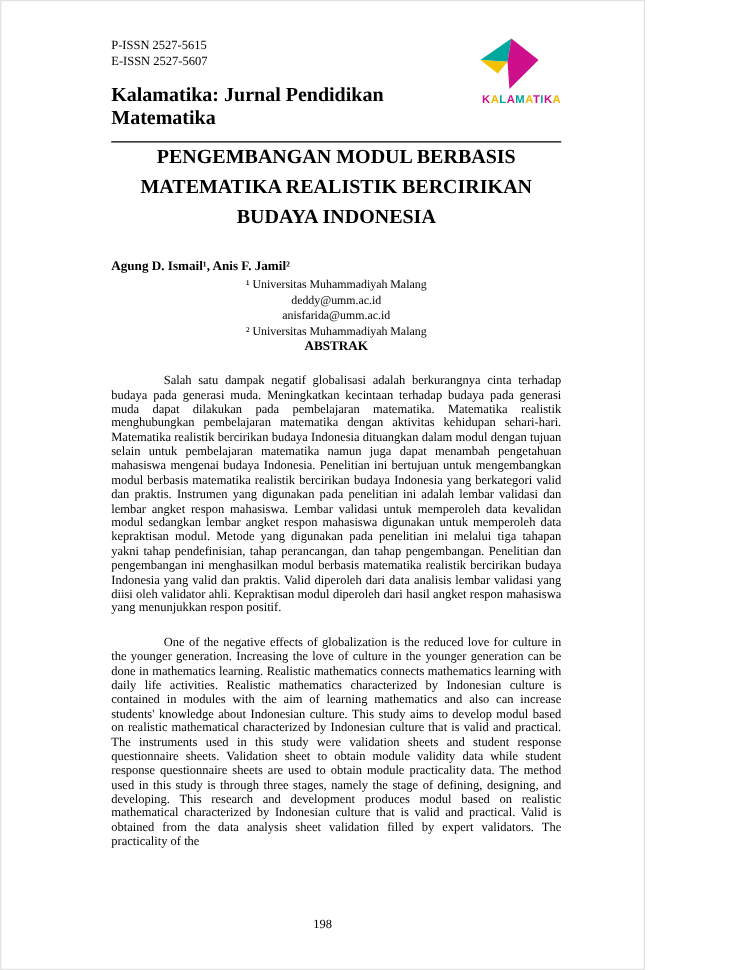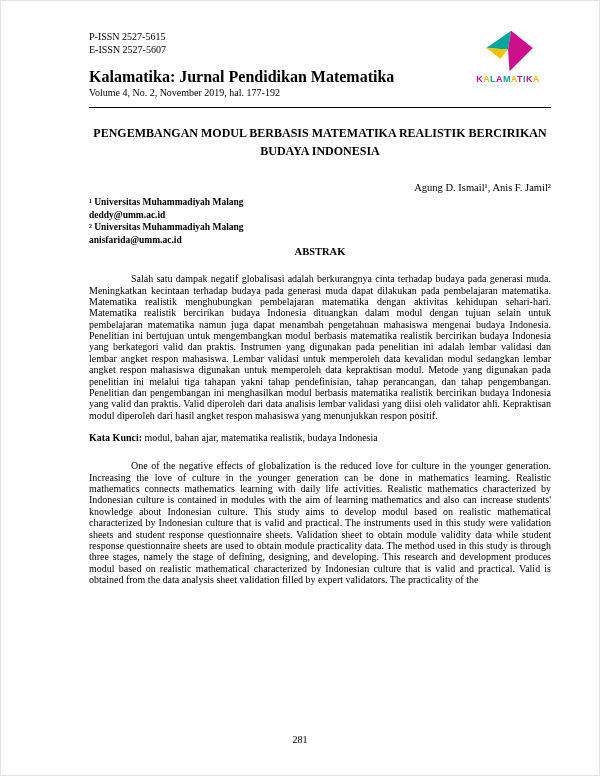--- a/index.html
+++ b/index.html
@@ -1,73 +1,72 @@
 <!DOCTYPE html>
 <html><head>
 <meta charset="utf-8">
 <style>
   html, body {
     margin: 0;
     padding: 0;
     background: #ffffff;
   }
   .page {
-    width: 600px;
+    width: 516px;
     height: 776px;
     box-sizing: border-box;
     background: #ffffff;
     border: 1px solid #e3e3e3;
-    padding: 30px 48px 0 88px;
+    padding: 30px 66px 0 88px;
     position: relative;
     overflow: hidden;
     font-family: "Liberation Serif", serif;
     color: #000000;
   }
   .header-row {
     display: flex;
     justify-content: space-between;
     align-items: flex-start;
   }
   .issn-line { font-size: 10px; line-height: 12.5px; }
   .journal-name { font-size: 16px; font-weight: bold; margin-top: 12px; }
   .volume-line { font-size: 10px; margin-top: 1px; }
-  .logo-block { width: 86px; text-align: center; margin-top: -2px; flex-shrink: 0; }
+  .logo-block { width: 86px; text-align: right; margin-top: -2px; flex-shrink: 0; }
   .logo-block svg { width: 62px; height: 44px; display: block; margin: 0 auto; }
   .logo-wordmark {
     display: block;
     margin-top: 1px;
     font-family: "Liberation Sans", sans-serif;
     font-weight: bold;
     font-size: 9px;
     letter-spacing: 0.4px;
     white-space: nowrap;
   }
   hr.rule {
     border: none;
     border-top: 1.3px solid #000;
     margin: 9px 0 0 0;
   }
   .article-title {
-    margin-top: 16px;
     text-align: center;
     font-weight: bold;
-    font-size: 12px;
+    font-size: 16px;
     line-height: 1.5;
   }
   .authors-line {
     margin-top: 22px;
-    text-align: right;
-    font-weight: normal;
+    text-align: left;
+    font-weight: bold;
     font-size: 10.5px;
   }
   .affiliations { margin-top: 3px; }
   .affil-line {
+    text-align: center;
     font-size: 9.5px;
     line-height: 1.32;
-    font-weight: bold;
   }
   .section-heading {
     text-align: center;
     font-weight: bold;
     font-size: 10.5px;
   }
   .para {
     margin-top: 16px;
     font-size: 10px;
     line-height: 1.14;
@@ -92,49 +91,45 @@
 </head>
 <body>
 
 <div class="page">
 
   <div class="header-row">
     <div>
       <div class="issn-line">P-ISSN 2527-5615</div>
       <div class="issn-line">E-ISSN 2527-5607</div>
       <div class="journal-name">Kalamatika: Jurnal Pendidikan Matematika</div>
-      <div class="volume-line">Volume 4, No. 2, November 2019, hal. 177-192</div>
     </div>
     <div class="logo-block">
       <svg viewBox="0 0 80 56" aria-hidden="true">
         <polygon points="44,2 12,24 40,26" fill="#00A79D"></polygon>
         <polygon points="44,2 72,24 42,54 40,26" fill="#CE0F8C"></polygon>
         <polygon points="12,24 40,26 30,38" fill="#F2C200"></polygon>
       </svg>
       <span class="logo-wordmark"><span style="color: rgb(206, 15, 140);">K</span><span style="color: rgb(242, 183, 5);">A</span><span style="color: rgb(0, 167, 157);">L</span><span style="color: rgb(206, 15, 140);">A</span><span style="color: rgb(0, 167, 157);">M</span><span style="color: rgb(242, 183, 5);">A</span><span style="color: rgb(206, 15, 140);">T</span><span style="color: rgb(0, 167, 157);">I</span><span style="color: rgb(206, 15, 140);">K</span><span style="color: rgb(242, 183, 5);">A</span></span>
     </div>
   </div>
 
   <hr class="rule">
 
   <div class="article-title">PENGEMBANGAN MODUL BERBASIS MATEMATIKA REALISTIK BERCIRIKAN BUDAYA INDONESIA</div>
 
   <div class="authors-line">Agung D. Ismail¹, Anis F. Jamil²</div>
 
   <div class="affiliations">
     <div class="affil-line">¹ Universitas Muhammadiyah Malang</div>
     <div class="affil-line">deddy@umm.ac.id</div>
+    <div class="affil-line">anisfarida@umm.ac.id</div>
     <div class="affil-line">² Universitas Muhammadiyah Malang</div>
-    <div class="affil-line">anisfarida@umm.ac.id</div>
   </div>
 
   <div class="section-heading">ABSTRAK</div>
   <div class="para">Salah satu dampak negatif globalisasi adalah berkurangnya cinta terhadap budaya pada generasi muda. Meningkatkan kecintaan terhadap budaya pada generasi muda dapat dilakukan pada pembelajaran matematika. Matematika realistik menghubungkan pembelajaran matematika dengan aktivitas kehidupan sehari-hari. Matematika realistik bercirikan budaya Indonesia dituangkan dalam modul dengan tujuan selain untuk pembelajaran matematika namun juga dapat menambah pengetahuan mahasiswa mengenai budaya Indonesia. Penelitian ini bertujuan untuk mengembangkan modul berbasis matematika realistik bercirikan budaya Indonesia yang berkategori valid dan praktis. Instrumen yang digunakan pada penelitian ini adalah lembar validasi dan lembar angket respon mahasiswa. Lembar validasi untuk memperoleh data kevalidan modul sedangkan lembar angket respon mahasiswa digunakan untuk memperoleh data kepraktisan modul. Metode yang digunakan pada penelitian ini melalui tiga tahapan yakni tahap pendefinisian, tahap perancangan, dan tahap pengembangan. Penelitian dan pengembangan ini menghasilkan modul berbasis matematika realistik bercirikan budaya Indonesia yang valid dan praktis. Valid diperoleh dari data analisis lembar validasi yang diisi oleh validator ahli. Kepraktisan modul diperoleh dari hasil angket respon mahasiswa yang menunjukkan respon positif.</div>
 
-  <div class="keywords">
-    <span class="label">Kata Kunci:</span><span> modul, bahan ajar, matematika realistik, budaya Indonesia</span>
-  </div>
 
   <div class="para">One of the negative effects of globalization is the reduced love for culture in the younger generation. Increasing the love of culture in the younger generation can be done in mathematics learning. Realistic mathematics connects mathematics learning with daily life activities. Realistic mathematics characterized by Indonesian culture is contained in modules with the aim of learning mathematics and also can increase students' knowledge about Indonesian culture. This study aims to develop modul based on realistic mathematical characterized by Indonesian culture that is valid and practical. The instruments used in this study were validation sheets and student response questionnaire sheets. Validation sheet to obtain module validity data while student response questionnaire sheets are used to obtain module practicality data. The method used in this study is through three stages, namely the stage of defining, designing, and developing. This research and development produces modul based on realistic mathematical characterized by Indonesian culture that is valid and practical. Valid is obtained from the data analysis sheet validation filled by expert validators. The practicality of the</div>
 
-  <div class="footer-page">281</div>
+  <div class="footer-page">198</div>
 
 </div>
 
 </body></html>

